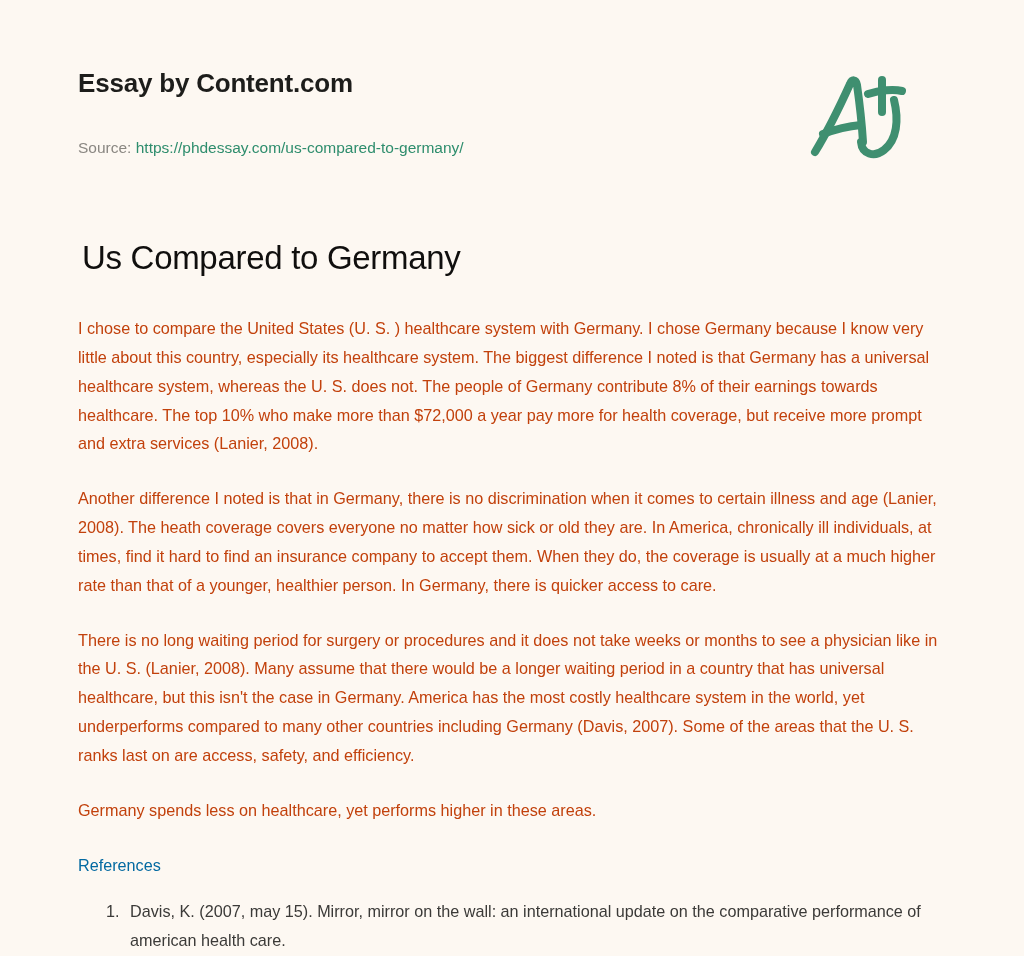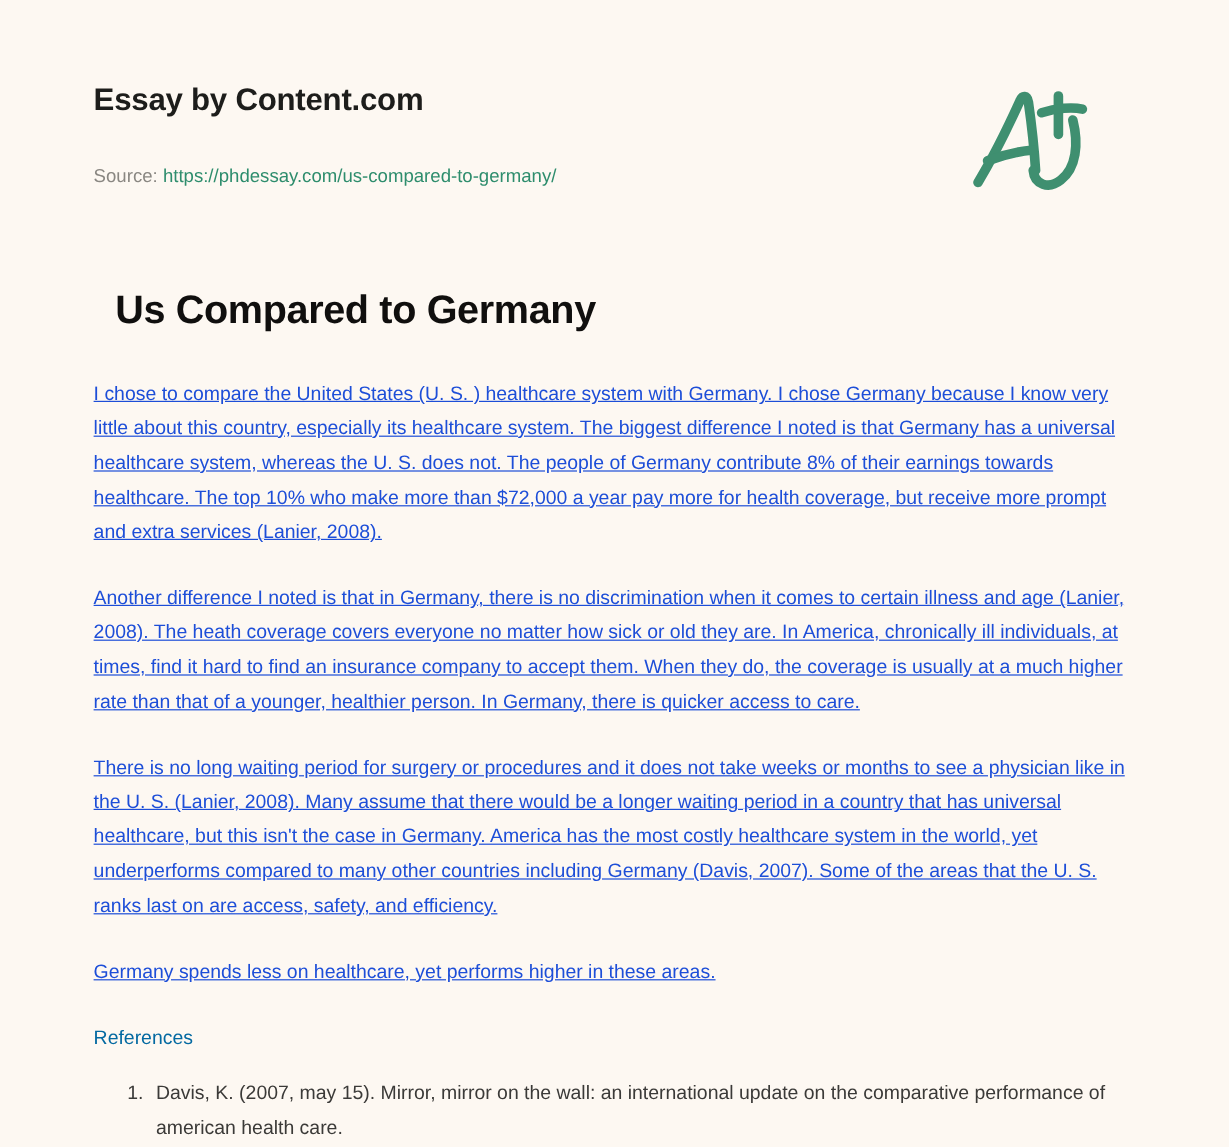--- a/index.html
+++ b/index.html
@@ -52,37 +52,36 @@
     position: absolute;
     top: 62px;
     right: 28px;
     width: 120px;
     height: 120px;
   }
   .logo svg { display: block; width: 120px; height: 120px; }
 
   
   .doc-title {
-    margin: 78px 0 0 18px;
+    margin: 78px 0 0 4px;
     font-size: 33px;
-    font-weight: 700;
+    font-weight: 400;
     letter-spacing: -0.3px;
     color: #100f0e;
     line-height: 1.25;
   }
 
   
   .article { margin-top: 36px; }
   .article p {
     margin: 0 0 26px 0;
     font-size: 16.2px;
     line-height: 1.78;
-    color: #1d4ed8;
+    color: #c2410c;
     max-width: 862px;
-    text-decoration: underline;
   }
   .refs-heading {
     margin: 0 0 18px 0;
     font-size: 16.2px;
     line-height: 1.78;
     color: #0369a1;
   }
   ol.refs {
     margin: 0;
     padding-left: 46px;

